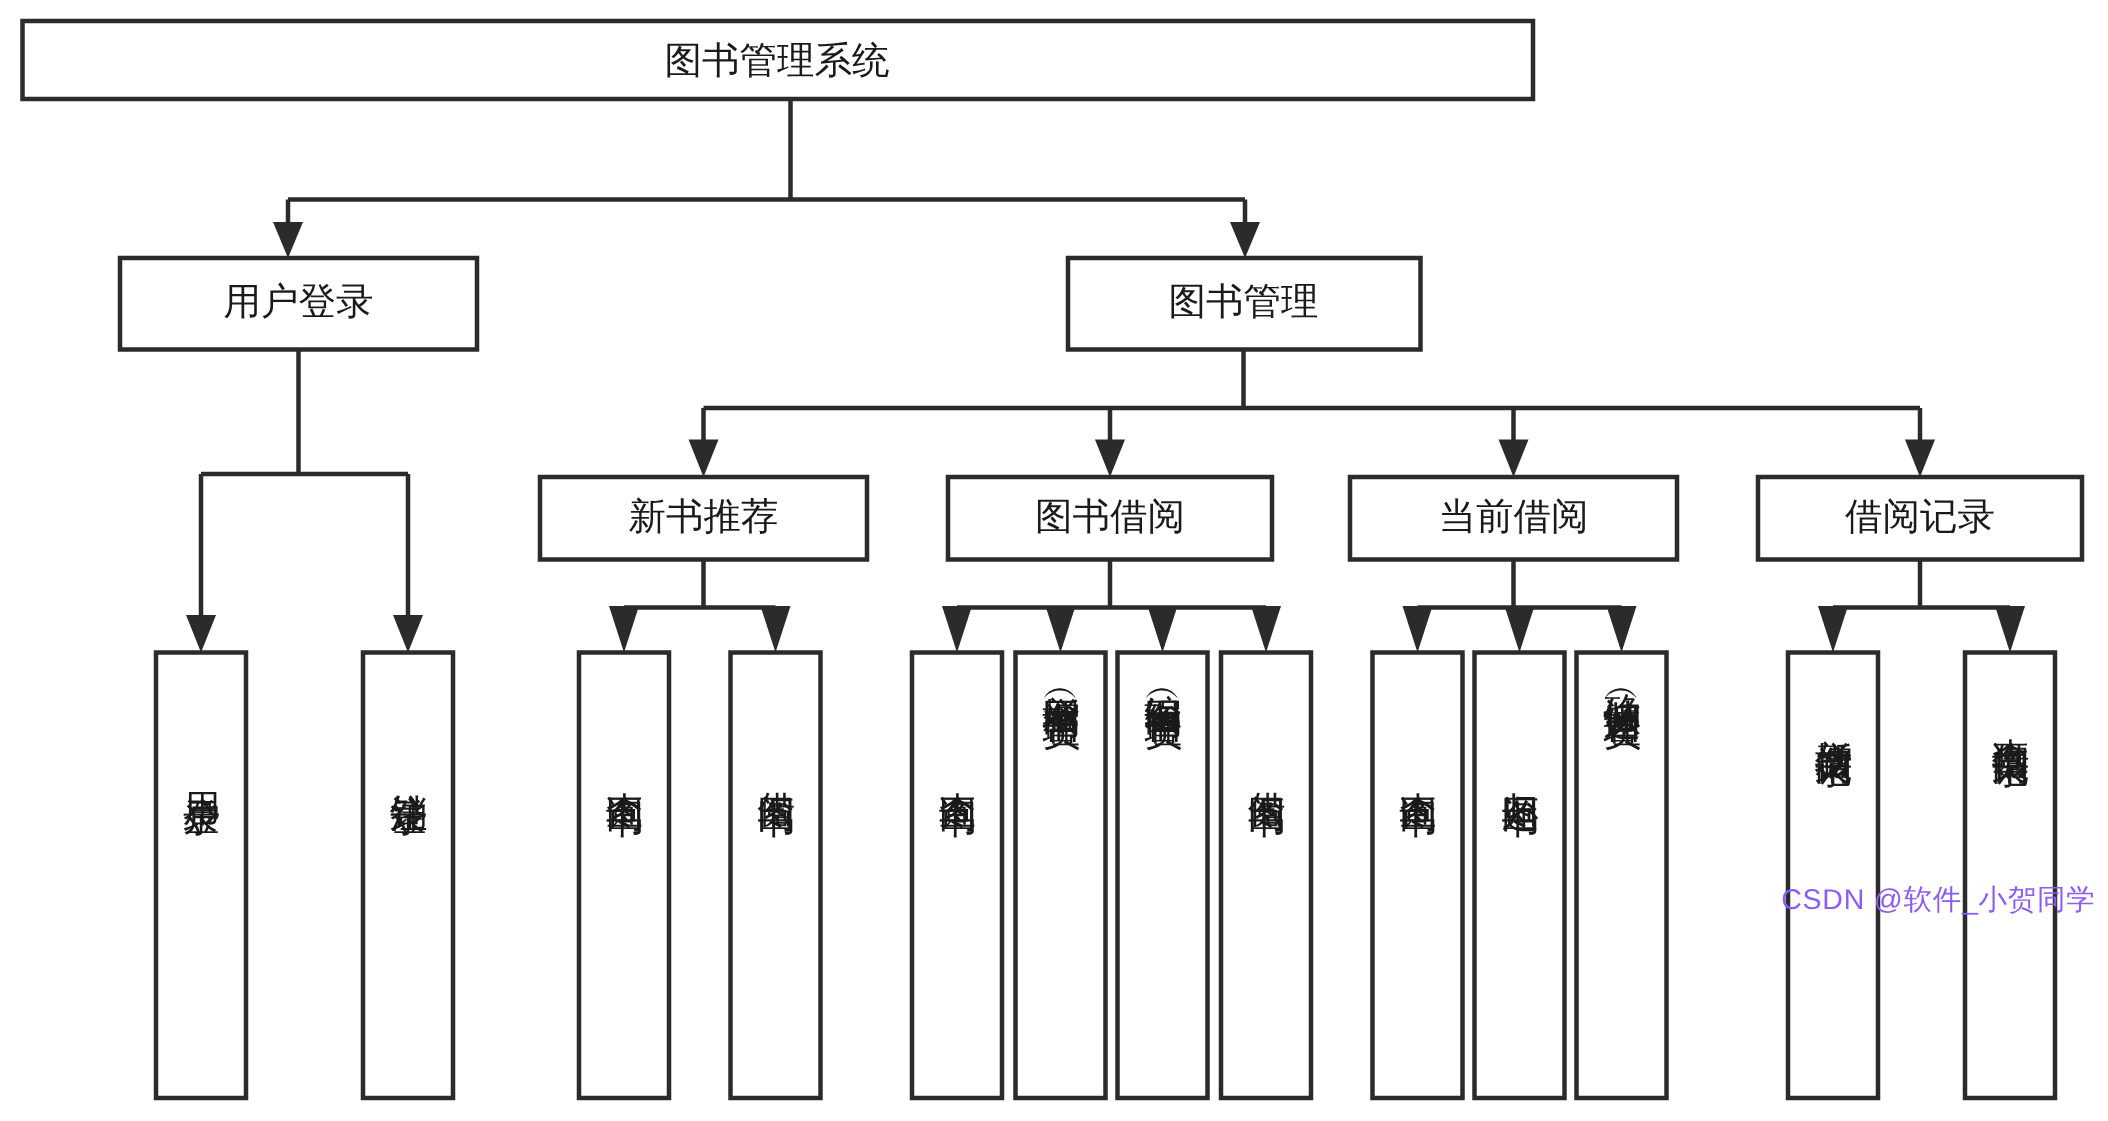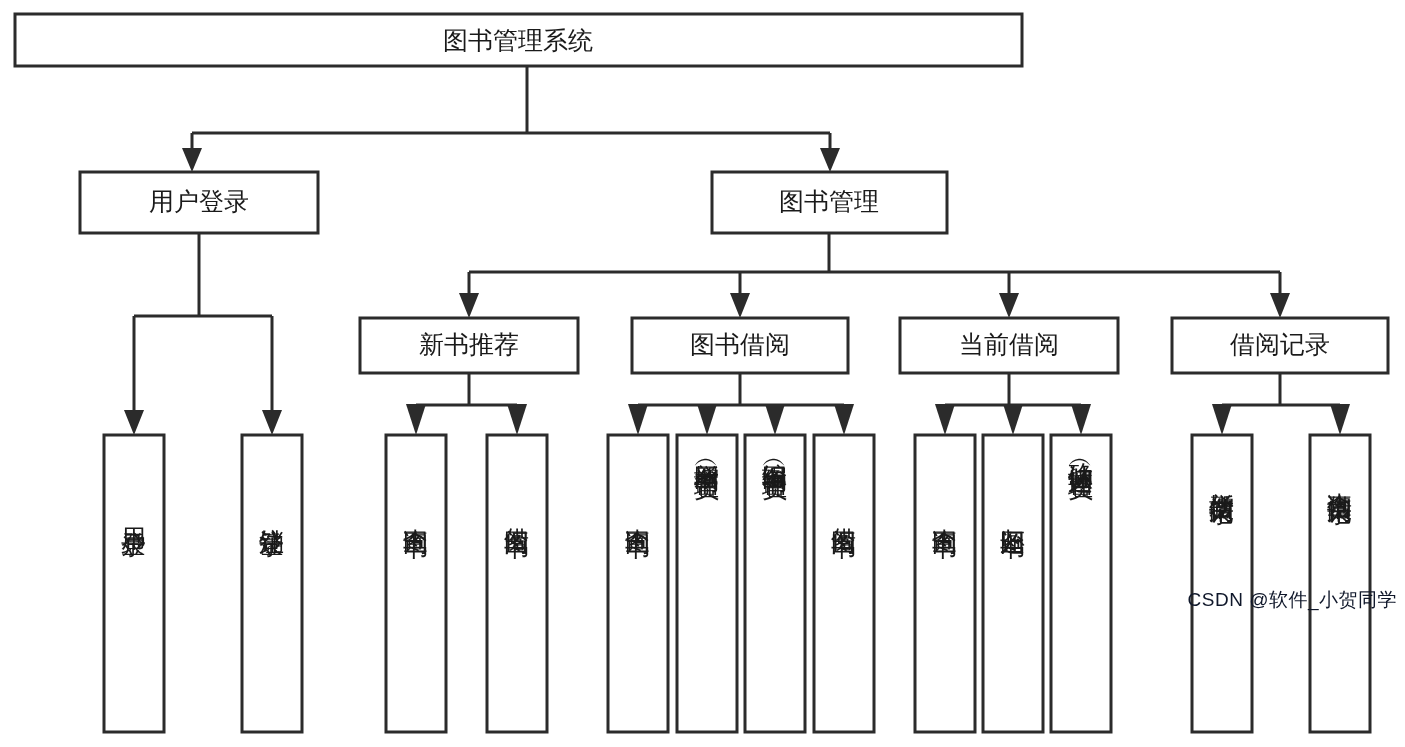--- a/index.html
+++ b/index.html
@@ -59,21 +59,21 @@
     text-orientation: upright;
     letter-spacing: 2px;
     text-anchor: middle;
   }
   .watermark {
     position: absolute;
     right: 8px;
     bottom: 4px;
     font-family: "Liberation Sans", "DejaVu Sans", sans-serif;
     font-size: 19px;
-    color: #0f172a;
+    color: #8b5cf6;
     white-space: nowrap;
     letter-spacing: 0.5px;
     pointer-events: none;
   }
 </style>
 </head>
 <body>
 
 <div id="diagram-root">
 

